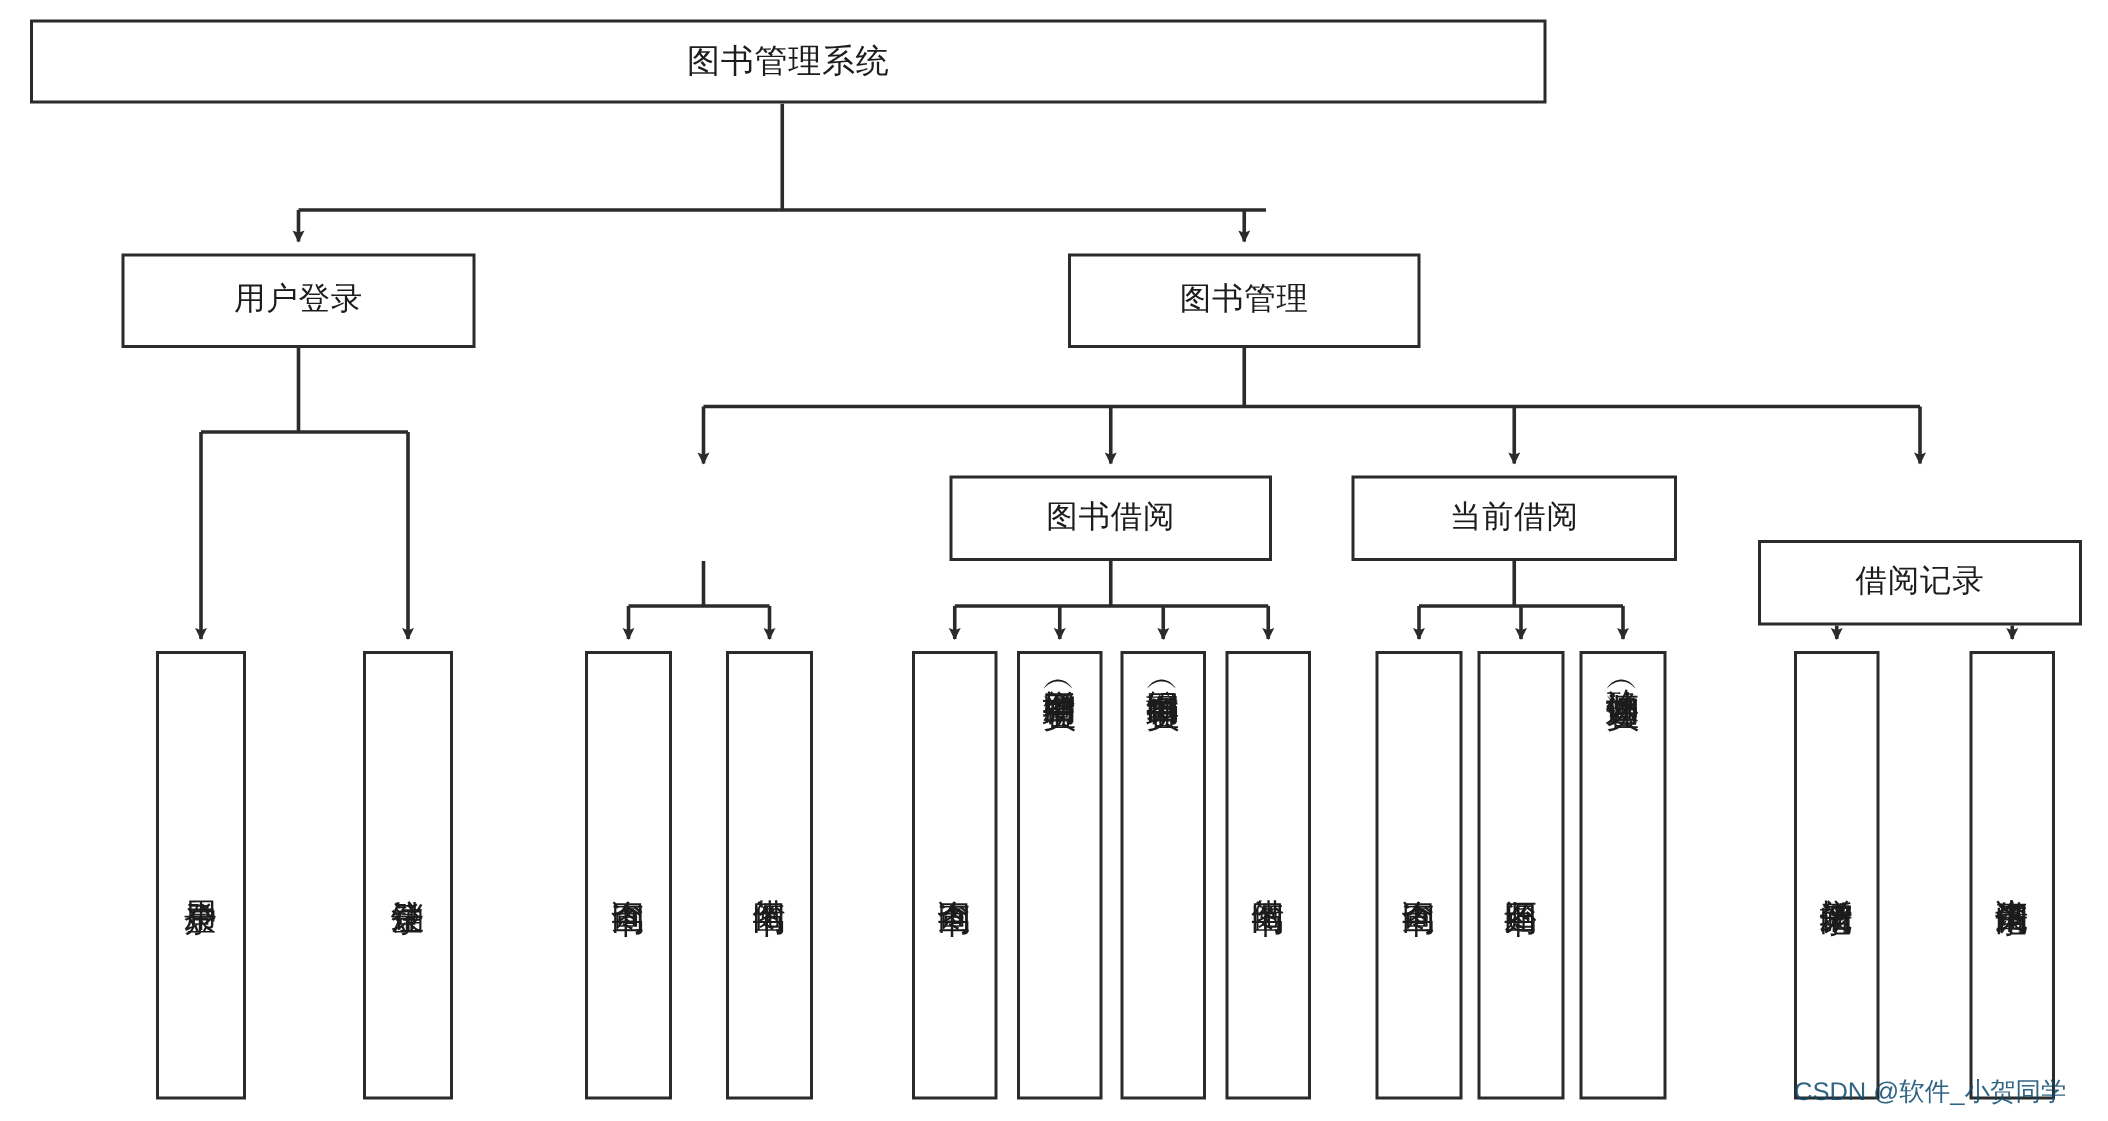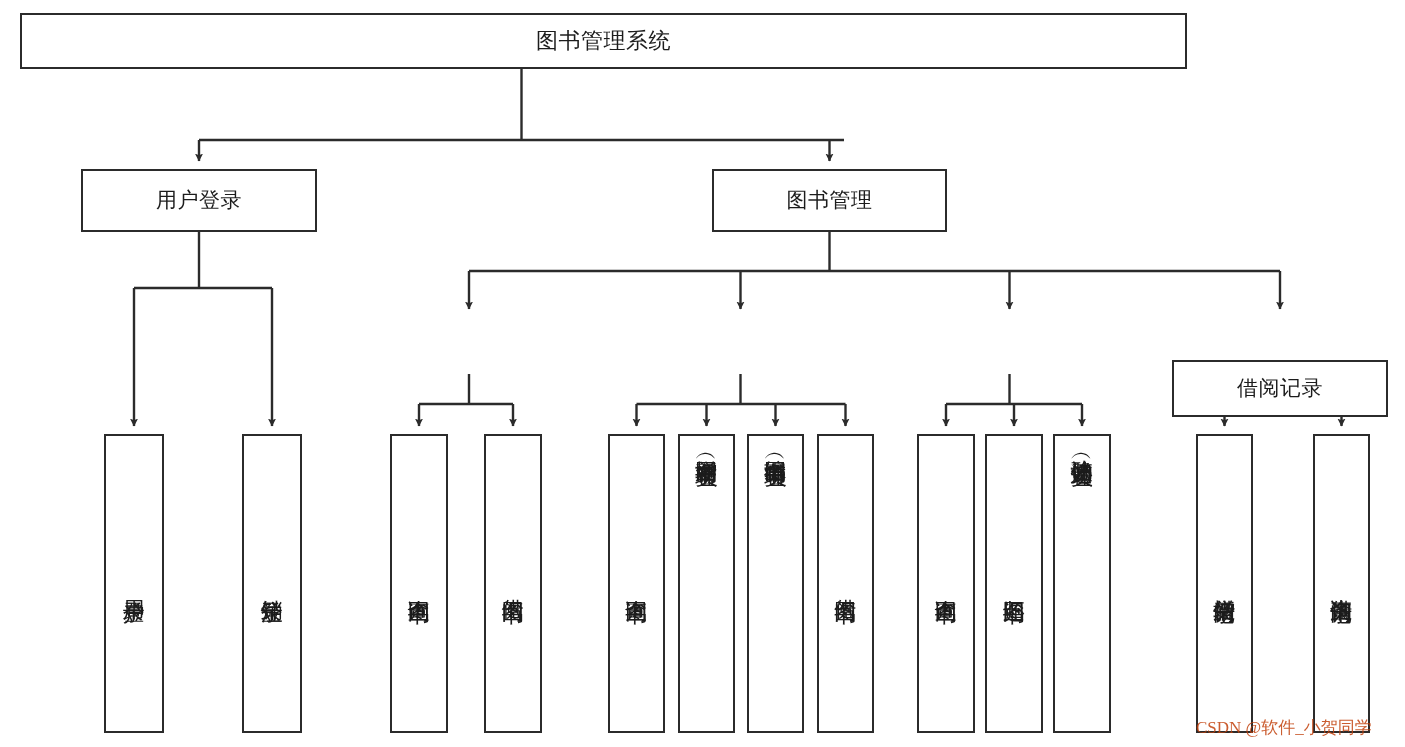--- a/index.html
+++ b/index.html
@@ -62,26 +62,25 @@
     letter-spacing: 1px;
     white-space: nowrap;
   }
   
   .node.vert.center {
     align-items: center;
     padding-top: 0;
   }
   .watermark {
     position: absolute;
-    color: #c2410c;
+    color: #0c4a6e;
     font-size: 17px;
     white-space: nowrap;
     z-index: 5;
     opacity: 0.85;
-    font-family: Liberation Serif, serif;
   }
 </style>
 </head>
 <body>
 
 <div id="canvas">
 
   <svg id="edges" viewBox="0 0 1405 747" width="1405" height="747">
     <defs>
       <marker id="arrow" markerWidth="10" markerHeight="10" refX="7.4" refY="4" orient="auto" markerUnits="userSpaceOnUse">
@@ -125,31 +124,37 @@
       <path d="M1014,404 L1014,426" marker-end="url(#arrow)"></path>
       <path d="M1082,404 L1082,426" marker-end="url(#arrow)"></path>
 
       <path d="M1280,374 L1280,404"></path>
       <path d="M1224.5,404 L1341.5,404"></path>
       <path d="M1224.5,404 L1224.5,426" marker-end="url(#arrow)"></path>
       <path d="M1341.5,404 L1341.5,426" marker-end="url(#arrow)"></path>
     </g>
   </svg>
 
-  <div class="node root horiz" style="left:20px; top:13px; width:1167px; height:56px;">
+  <div class="node root horiz" style="left:20px; top:13px; width:1011px; height:56px;">
     <span class="label">图书管理系统</span>
   </div>
 
   <div class="node horiz" style="left:81px; top:169px; width:236px; height:63px;">
     <span class="label">用户登录</span>
   </div>
   <div class="node horiz" style="left:712px; top:169px; width:235px; height:63px;">
     <span class="label">图书管理</span>
   </div>
 
+  <div class="node horiz" style="left:633px; top:317px; width:215px; height:57px;">
+    <span class="label">图书借阅</span>
+  </div>
+  <div class="node horiz" style="left:901px; top:317px; width:217px; height:57px;">
+    <span class="label">当前借阅</span>
+  </div>
   <div class="node horiz" style="left:1172px; top:317px; width:216px; height:57px;margin-top:43px;">
     <span class="label">借阅记录</span>
   </div>
 
   <div class="node vert center" style="left:104px; top:434px; width:60px; height:299px;">
     <span class="label">用户登录</span>
   </div>
   <div class="node vert center" style="left:242px; top:434px; width:60px; height:299px;">
     <span class="label">注销登录</span>
   </div>

